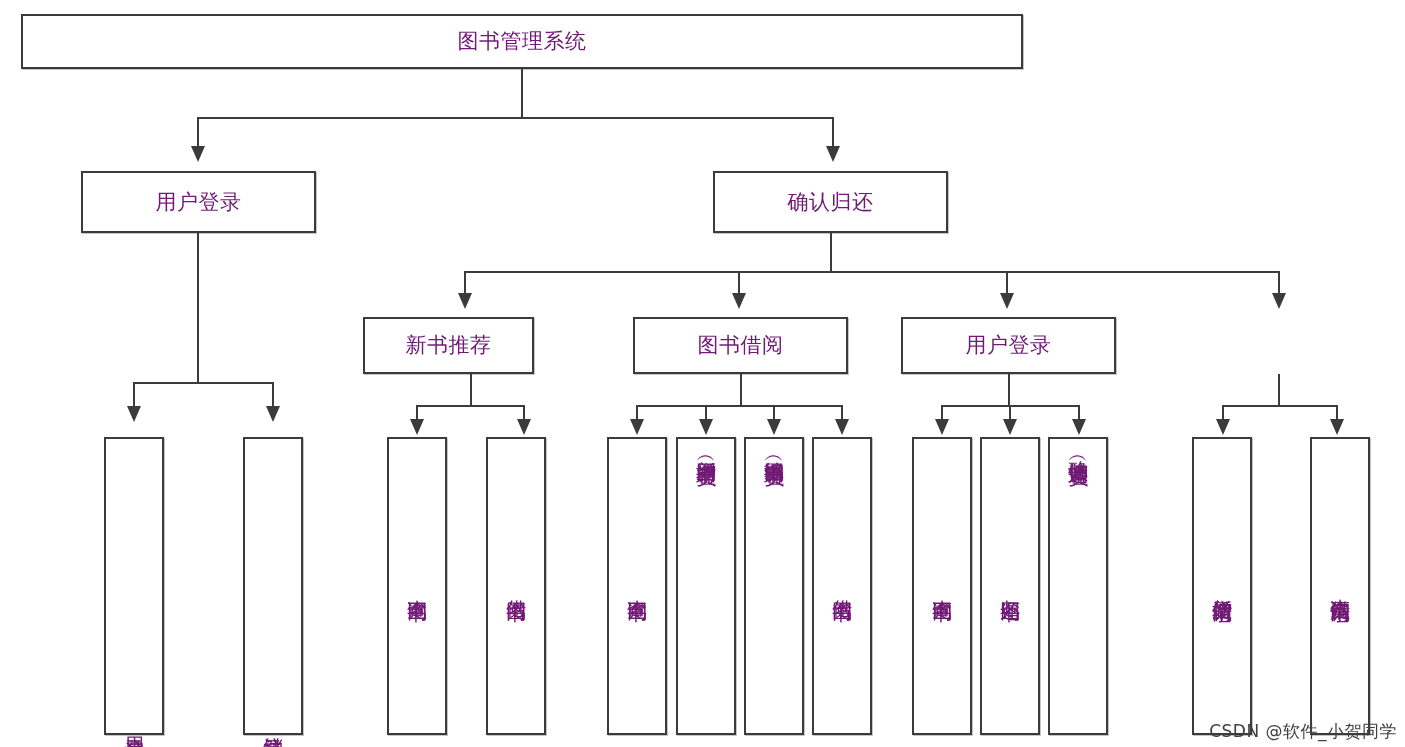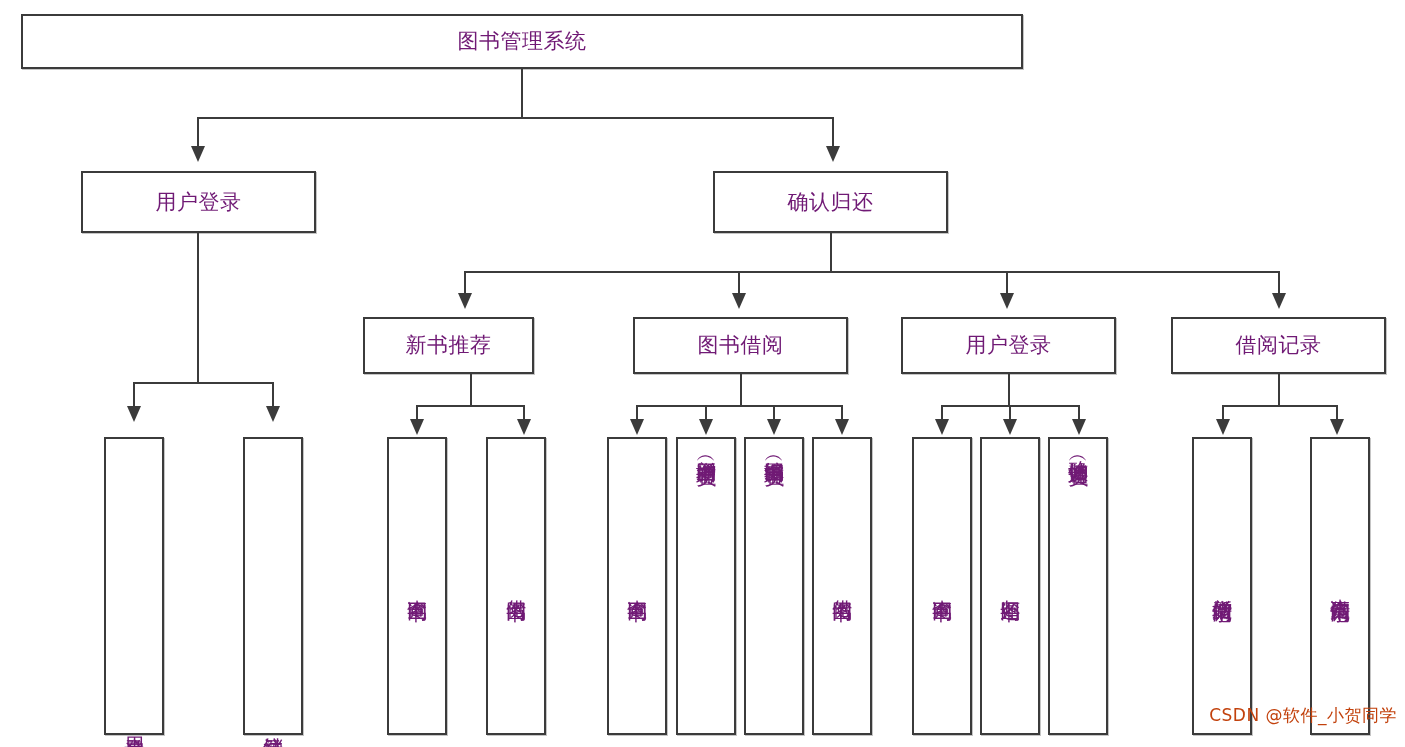--- a/index.html
+++ b/index.html
@@ -65,23 +65,23 @@
     position:absolute;
     width:0;height:0;
     border-left:7px solid transparent;
     border-right:7px solid transparent;
     border-top:16px solid #3b3b3b;
   }
   
   #watermark{
     position:absolute;
     right:8px;
-    bottom:20px;
+    bottom:4px;
     font-size:17px;
-    color:#c2410c;
+    color:#404040;
     letter-spacing:.5px;
     white-space:nowrap;
     user-select:none;
   }
 </style>
 </head>
 <body>
 
 <div id="canvas">
 
@@ -127,23 +127,20 @@
 
   <div class="node h" style="left:363px;top:317px;width:171px;height:57px;">
     <span class="label">新书推荐</span>
   </div>
   <div class="node h" style="left:633px;top:317px;width:215px;height:57px;">
     <span class="label">图书借阅</span>
   </div>
   <div class="node h" style="left:901px;top:317px;width:215px;height:57px;">
     <span class="label">用户登录</span>
   </div>
-  <div class="node h" style="left:1171px;top:317px;width:215px;height:57px;">
-    <span class="label">借阅记录</span>
-  </div>
 
   <div class="ln v" style="left:470px;top:374px;height:32px;"></div>
   <div class="ln h" style="left:416px;top:405px;width:109px;"></div>
   <div class="ln v" style="left:416px;top:405px;height:14px;"></div>
   <div class="arrow" style="left:410px;top:419px;"></div>
   <div class="ln v" style="left:523px;top:405px;height:14px;"></div>
   <div class="arrow" style="left:517px;top:419px;"></div>
 
   <div class="ln v" style="left:740px;top:374px;height:32px;"></div>
   <div class="ln h" style="left:636px;top:405px;width:207px;"></div>

